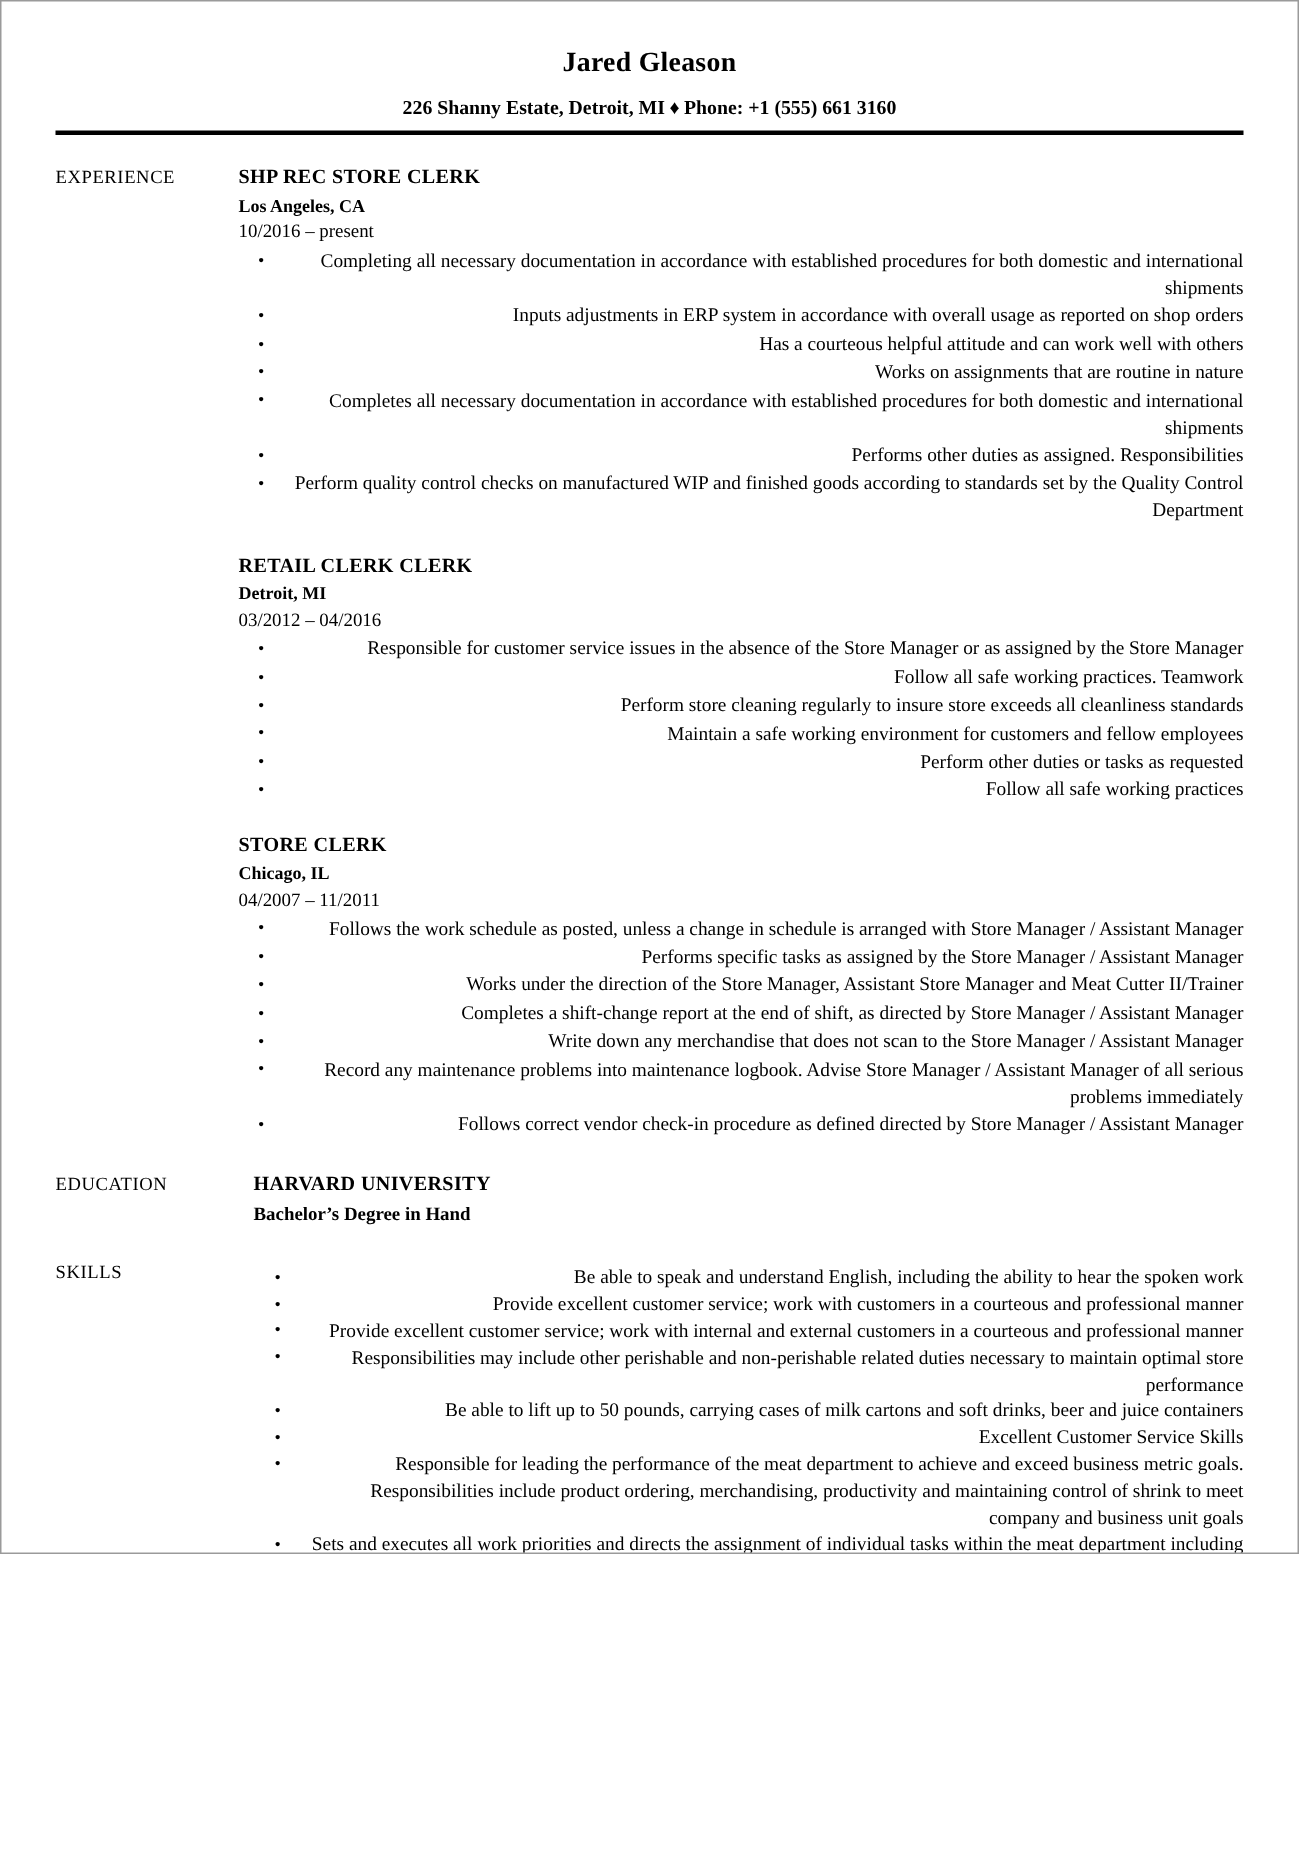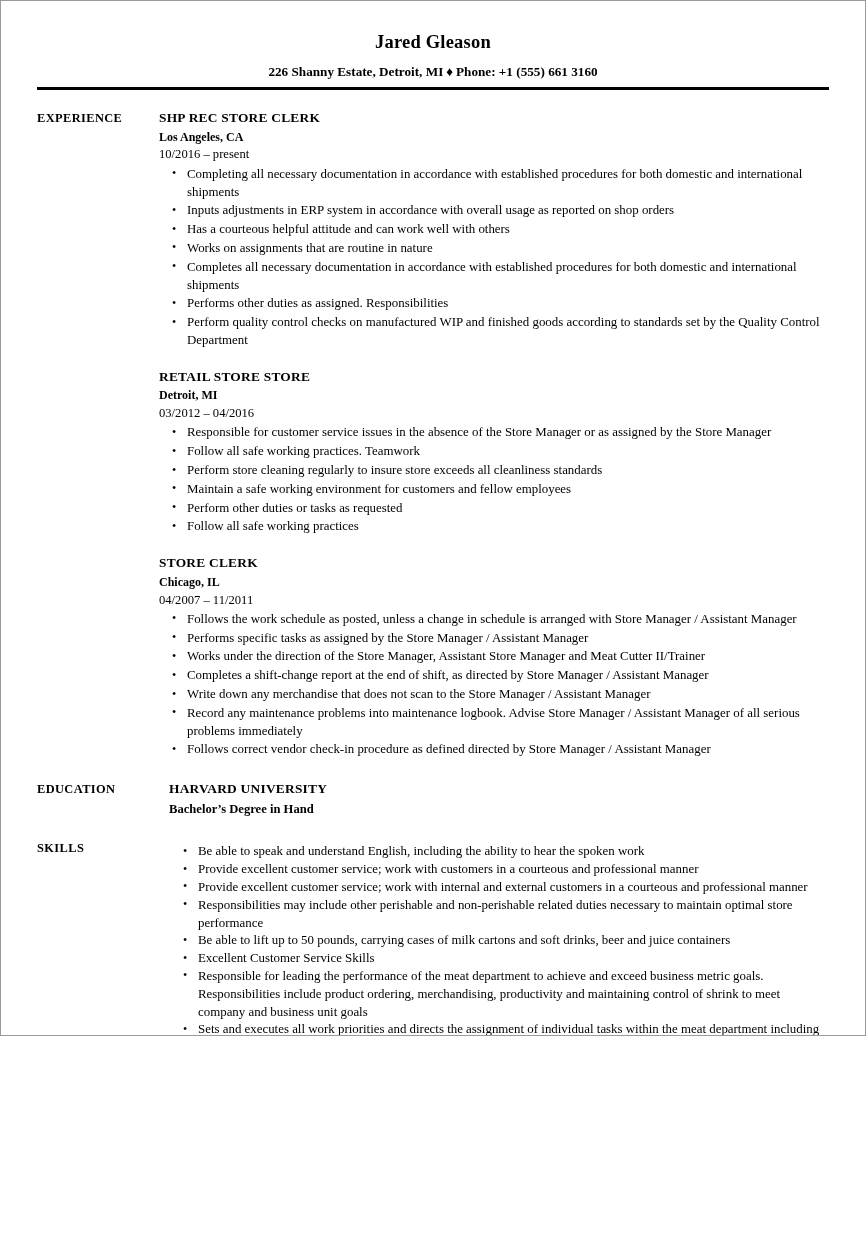--- a/index.html
+++ b/index.html
@@ -53,21 +53,21 @@
 
   
   .section {
     display: flex;
     align-items: flex-start;
   }
   .section-label {
     flex: 0 0 122px;
     width: 122px;
     font-size: 12.4px;
-    font-weight: bold;
+    font-weight: normal;
     letter-spacing: 0.4px;
     padding-top: 1px;
   }
   .section-body {
     flex: 1 1 auto;
     min-width: 0;
   }
 
   #experience-section { margin-top: 20px; }
   #education-section  { margin-top: 21px; gap: 10px; }
@@ -94,20 +94,21 @@
     font-weight: normal;
     line-height: 1.3;
     margin-top: 1px;
   }
 
   
   ul.bullets {
     list-style: none;
     margin: 3px 0 0 0;
     padding: 0;
+    text-align: right;
   }
   ul.bullets > li {
     position: relative;
     padding-left: 28px;
     font-size: 12.9px;
     line-height: 1.38;
     margin: 0 0 1px 0;
   }
   ul.bullets > li::before {
     content: "\2022";
@@ -166,21 +167,21 @@
             <li>Inputs adjustments in ERP system in accordance with overall usage as reported on shop orders</li>
             <li>Has a courteous helpful attitude and can work well with others</li>
             <li>Works on assignments that are routine in nature</li>
             <li>Completes all necessary documentation in accordance with established procedures for both domestic and international shipments</li>
             <li>Performs other duties as assigned. Responsibilities</li>
             <li>Perform quality control checks on manufactured WIP and finished goods according to standards set by the Quality Control Department</li>
           </ul>
         </div>
 
         <div class="job">
-          <div class="job-title">RETAIL STORE STORE</div>
+          <div class="job-title">RETAIL CLERK CLERK</div>
           <div class="job-location">Detroit, MI</div>
           <div class="job-dates">03/2012 – 04/2016</div>
           <ul class="bullets">
             <li>Responsible for customer service issues in the absence of the Store Manager or as assigned by the Store Manager</li>
             <li>Follow all safe working practices. Teamwork</li>
             <li>Perform store cleaning regularly to insure store exceeds all cleanliness standards</li>
             <li>Maintain a safe working environment for customers and fellow employees</li>
             <li>Perform other duties or tasks as requested</li>
             <li>Follow all safe working practices</li>
           </ul>

